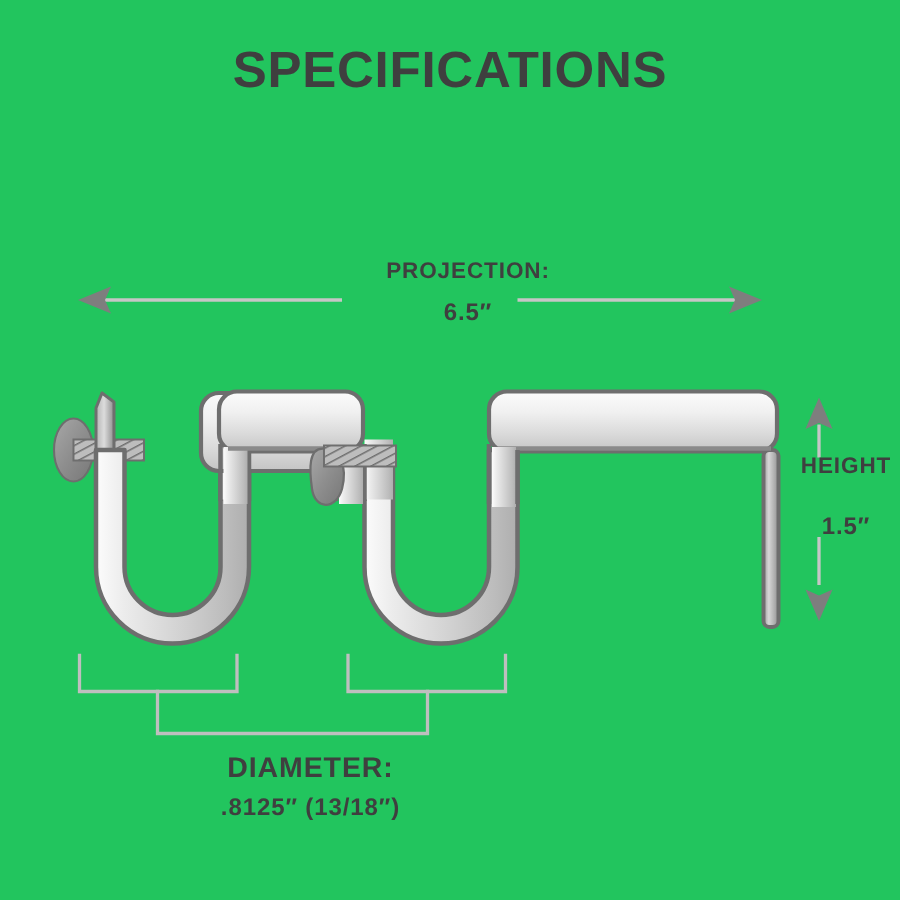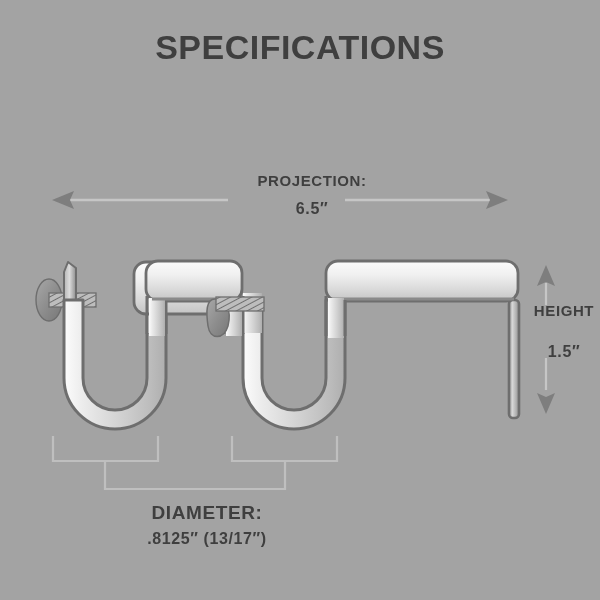--- a/index.html
+++ b/index.html
@@ -8,21 +8,21 @@
     padding: 0;
     background: #ffffff;
   }
   body {
     font-family: "Liberation Sans", sans-serif;
   }
   #page {
     position: relative;
     width: 600px;
     height: 600px;
-    background: #a3a3a3;
+    background: #22c55e;
     overflow: hidden;
   }
   #spec-svg {
     position: absolute;
     left: 0;
     top: 0;
     width: 600px;
     height: 600px;
     display: block;
   }
@@ -188,15 +188,15 @@
   <div class="t-label" style="position:absolute; left:506px; top:302px; width:92px; text-align:center;
               font-size:15px; color:#3f3f3f;">HEIGHT</div>
 
   <div class="t-label" style="position:absolute; left:506px; top:343px; width:92px; text-align:center;
               font-size:16px; color:#3f3f3f;">1.5″</div>
 
   <div class="t-label" style="position:absolute; left:75px; top:502px; width:240px; text-align:center;
               font-size:19px; color:#3f3f3f;">DIAMETER:</div>
 
   <div class="t-label" style="position:absolute; left:75px; top:530px; width:240px; text-align:center;
-              font-size:16px; color:#3f3f3f;">.8125″ (13/17″)</div>
+              font-size:16px; color:#3f3f3f;">.8125″ (13/18″)</div>
 
 </div>
 
 </body></html>

